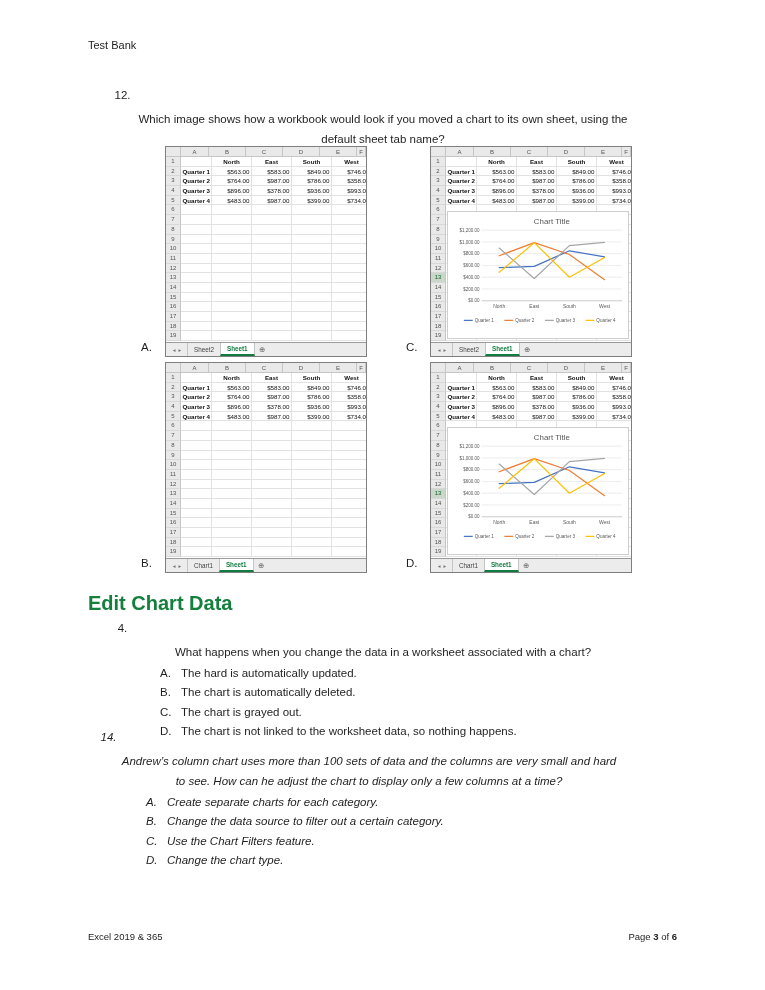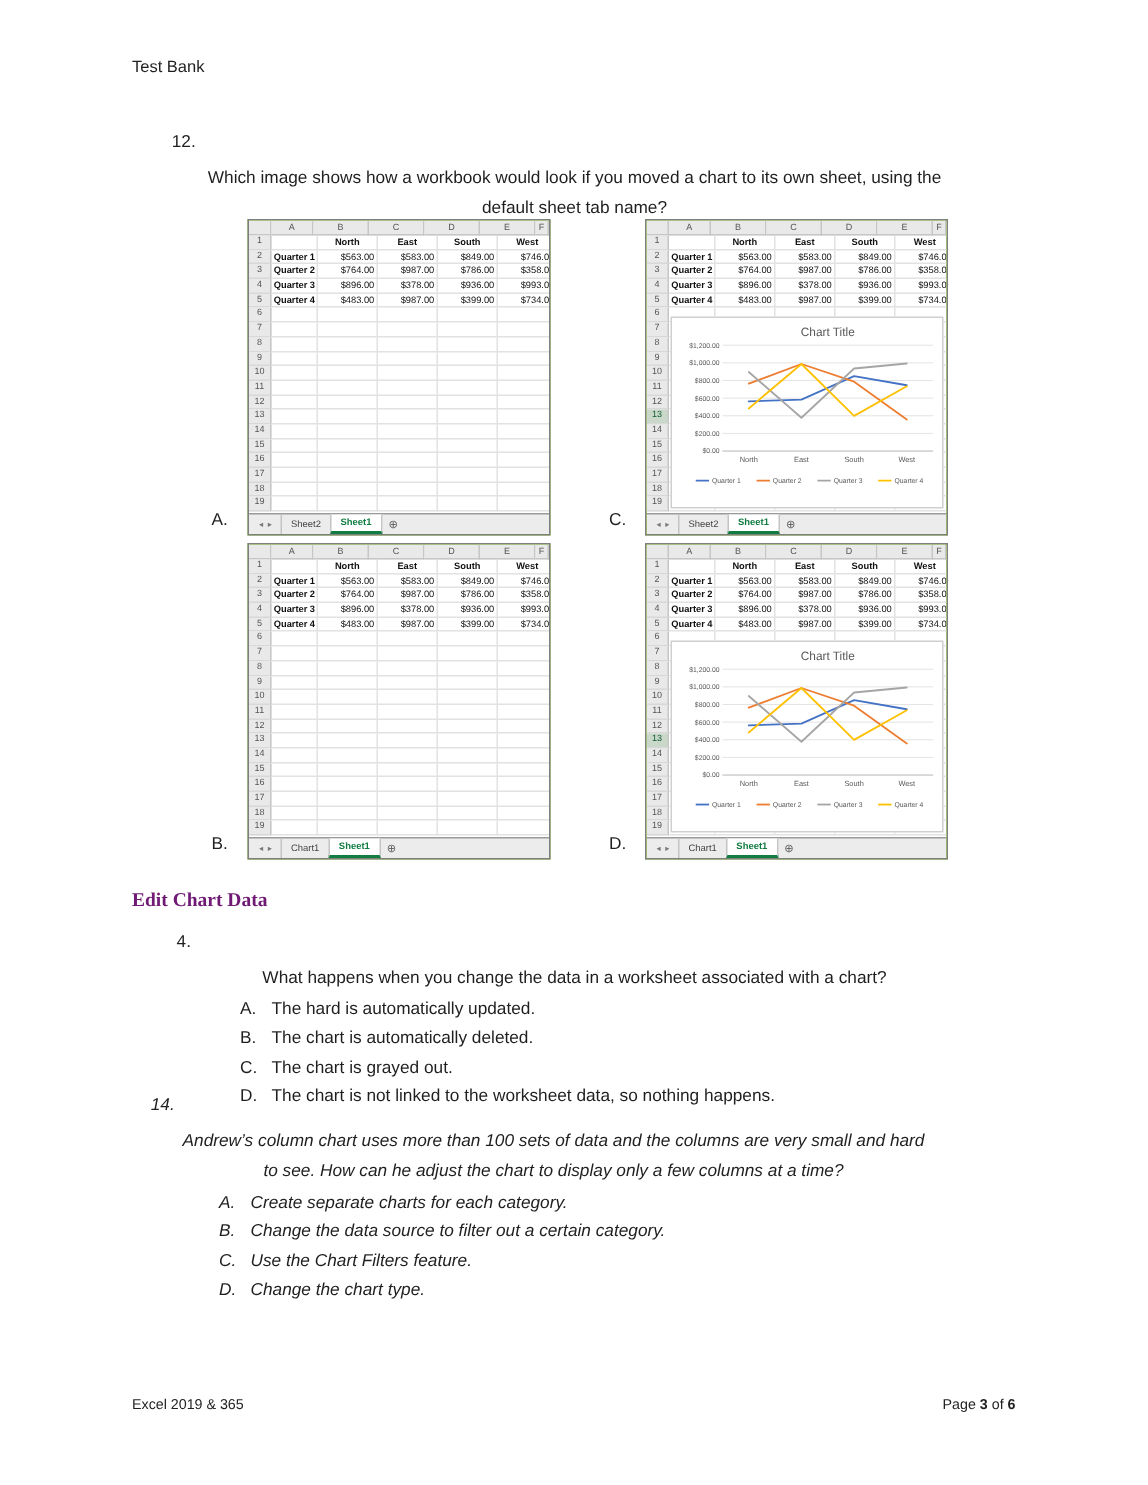--- a/index.html
+++ b/index.html
@@ -14,30 +14,30 @@
   .question{display:flex;font-size:11.5px;line-height:20px;text-align:center;}
   .qnum{width:25px;flex-shrink:0;}
   .qtext{flex:1;max-width:496px;margin-top:24px;}
   #q12{left:110px;top:85px;width:560px;}
   #q13{left:110px;top:618px;width:580px;}
   #q14{left:96px;top:727px;width:580px;font-style:italic;}
   .options{margin-left:50px;margin-top:2px;}
   .opt{display:flex;font-size:11.5px;line-height:19.3px;}
   .olet{width:21px;flex-shrink:0;}
 
-  .section-heading{left:88px;top:592px;margin:0;font-family:Liberation Serif, serif;
-       font-size:13px;font-weight:bold;color:#701a75;}
+  .section-heading{left:88px;top:592px;margin:0;font-family:Liberation Sans, sans-serif;
+       font-size:20px;font-weight:bold;color:#15803d;}
 
   .panels{left:141px;top:146px;display:flex;flex-direction:column;gap:5px;}
   .panel-row{display:flex;gap:39px;}
   .panel-unit{display:flex;align-items:flex-end;gap:8px;}
   .panel-label{font-size:11.5px;margin-bottom:4px;width:16px;flex-shrink:0;}
 
   
-  .xl-panel{position:relative;width:200px;height:209px;background:#84cc16;
+  .xl-panel{position:relative;width:200px;height:209px;background:#86efac;
        border:1px solid #7f7f7f;display:flex;flex-direction:column;overflow:hidden;}
   .xl-grid{flex:1;display:flex;flex-direction:column;overflow:hidden;background:#fff;}
   .xl-row{display:flex;height:9.7px;flex-shrink:0;}
   .xl-head-row{height:10px;}
   .xl-corner{width:14px;flex:0 0 14px;background:#e9e9e9;border-right:1px solid #c6c6c6;border-bottom:1px solid #c6c6c6;}
   .xl-ch{background:#e9e9e9;border-right:1px solid #c6c6c6;border-bottom:1px solid #c6c6c6;
        font-size:6px;color:#555;text-align:center;line-height:10px;}
   .xl-rn{width:14px;flex:0 0 14px;background:#e9e9e9;border-right:1px solid #c6c6c6;border-bottom:1px solid #d8d8d8;
        font-size:6px;color:#555;text-align:center;line-height:9.7px;}
   .xl-rn.active{background:#c9d8c9;color:#0e5c2f;}

